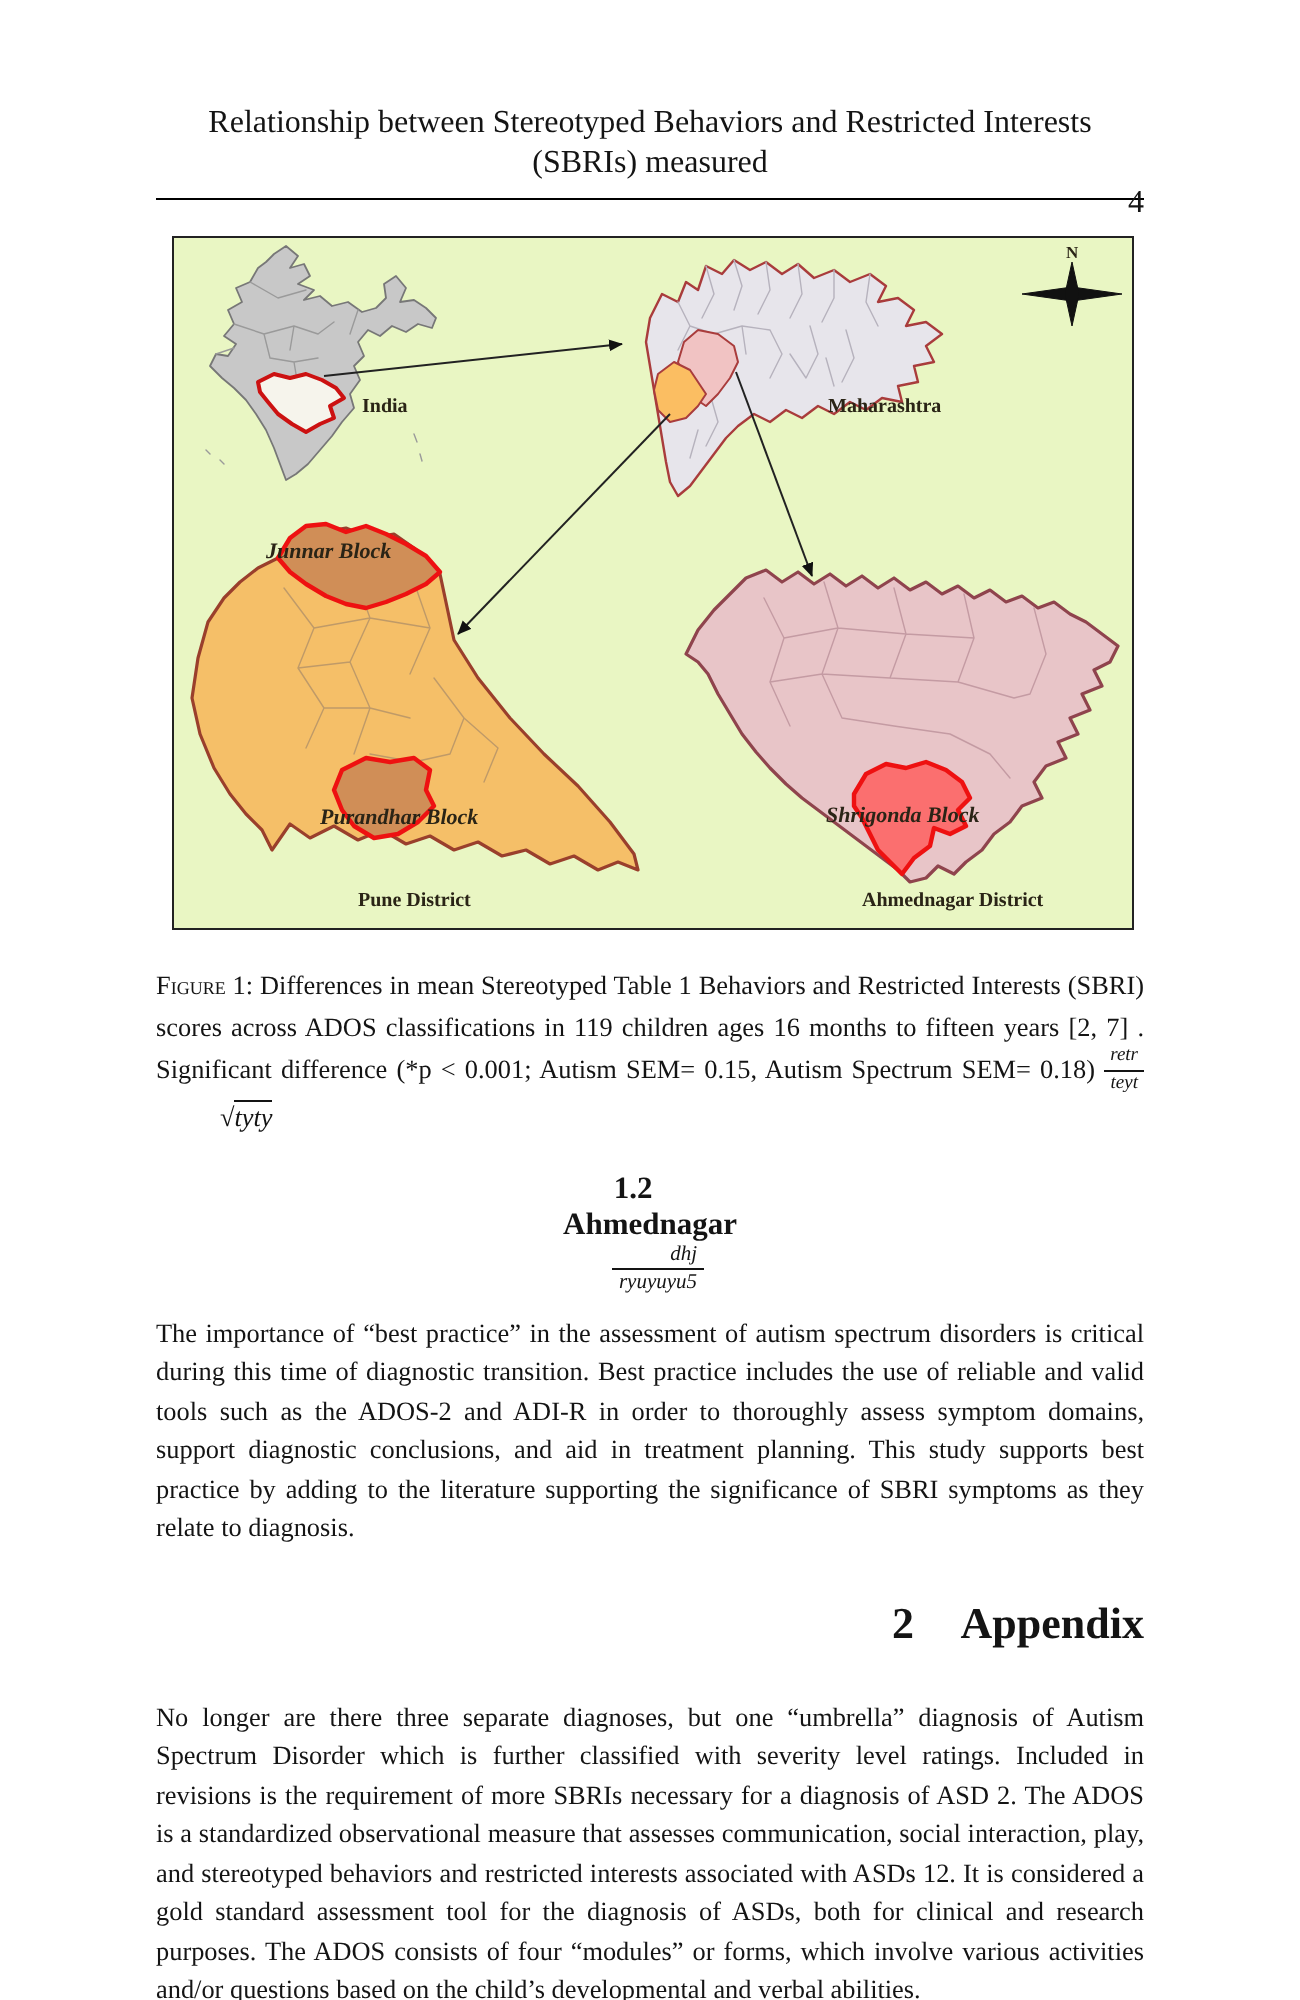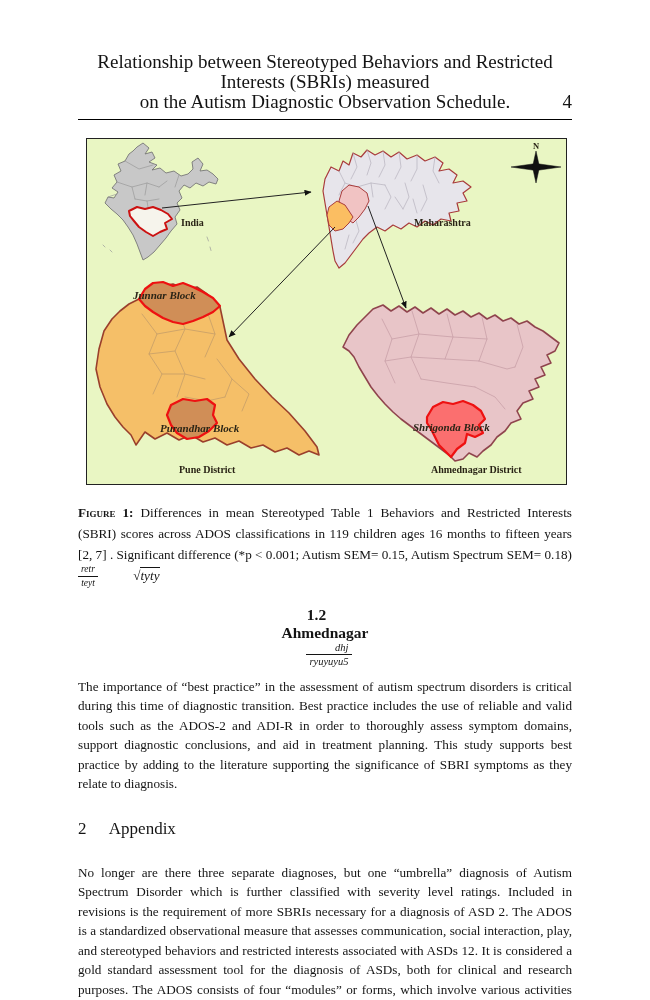--- a/index.html
+++ b/index.html
@@ -4,50 +4,50 @@
 <style>
   html,body { margin:0; padding:0; background:#ffffff; }
   .page {
     width:650px; height:1000px; position:relative; overflow:hidden;
     background:#ffffff; color:#141414;
     font-family:"Liberation Serif", serif;
   }
   .content { padding:52px 78px 0 78px; }
 
   
-  header { border-bottom:1px solid #000; padding-bottom:7px; font-size:19px; line-height:20px; }
+  header { border-bottom:1px solid #000; padding-bottom:7px; font-size:16px; line-height:20px; }
   .rh-line1 { text-align:center; }
   .rh-line2-wrap { position:relative; text-align:center; }
   .rh-page { position:absolute; right:0; }
 
   
   .figure-box {
     margin:18px 0 0 8px; width:479px; height:345px;
     border:1.5px solid #222; box-sizing:content-box; line-height:0;
   }
   .figure-box svg { display:block; }
 
   
   .caption { font-size:13.2px; line-height:21px; text-align:justify; margin:17px 0 0 0; hyphens:auto; }
-  .figtag { font-variant:small-caps;font-weight:bold; }
+  .figtag { font-variant:small-caps; }
 
   
   .mfrac { display:inline-block; vertical-align:middle; text-align:right; font-style:italic; font-weight:normal; }
   .mfrac .num { display:block; font-size:9.5px; line-height:1.05; padding:0 3px 1px 3px; border-bottom:1px solid #141414; }
   .mfrac .den { display:block; font-size:9.5px; line-height:1.15; padding:1px 3px 0 3px; }
   .hfrac .num, .hfrac .den { font-size:10.5px; }
   .msqrt { font-style:italic; white-space:nowrap;margin-left:32px; }
   .msqrt .rad { font-style:normal; }
   .msqrt .radicand { border-top:1.2px solid #141414; }
 
   
   .sec3 { font-size:15.5px; font-weight:bold; margin:17px 0 0 0; display:flex; align-items:center;flex-direction:column; }
   .sec3 .sec-num { margin-right:17px; }
   .sec3 .hfrac { margin-left:8px; }
-  .sec2 { font-size:17px; font-weight:normal; margin:25px 0 0 0; }
+  .sec2 { font-size:22px; font-weight:bold; margin:25px 0 0 0;text-align:right; }
   .sec2 .sec-num { margin-right:19px; }
 
   
   .body-par { font-size:13.2px; line-height:19.5px; text-align:justify; margin:9px 0 0 0; hyphens:auto; }
   .sec2 + .body-par { margin-top:24px; }
 
   
   .india-outline { stroke:#777777; stroke-width:0.9; stroke-linejoin:round; }
   .inner { fill:none; stroke-width:0.7; stroke-linejoin:round; stroke-linecap:round; }
   .inner-india { stroke:#9a9a9a; }
@@ -67,21 +67,20 @@
 </style>
 </head>
 <body>
 
 <div class="page">
   <div class="content">
 
     <header>
       <div class="rh-line1">Relationship between Stereotyped Behaviors and Restricted Interests (SBRIs) measured</div>
       <div class="rh-line2-wrap">
-        <span>on the Autism Diagnostic Observation Schedule.</span>
         <span class="rh-page">4</span>
       </div>
     </header>
 
     <figure class="figure-box" style="margin-block:0; margin-inline:0; margin:18px 0 0 8px;">
       <svg viewBox="0 0 479 345" width="479" height="345" xmlns="http://www.w3.org/2000/svg">
         <defs>
           <marker id="arw" markerWidth="8" markerHeight="8" refX="6.5" refY="3" orient="auto">
             <path d="M0,0 L7,3 L0,6 Z" fill="#111"></path>
           </marker>

